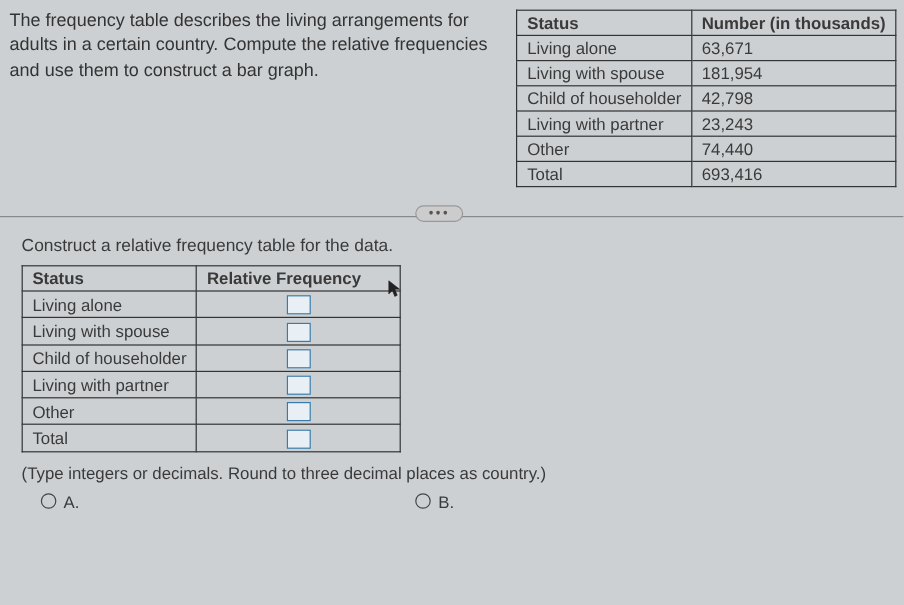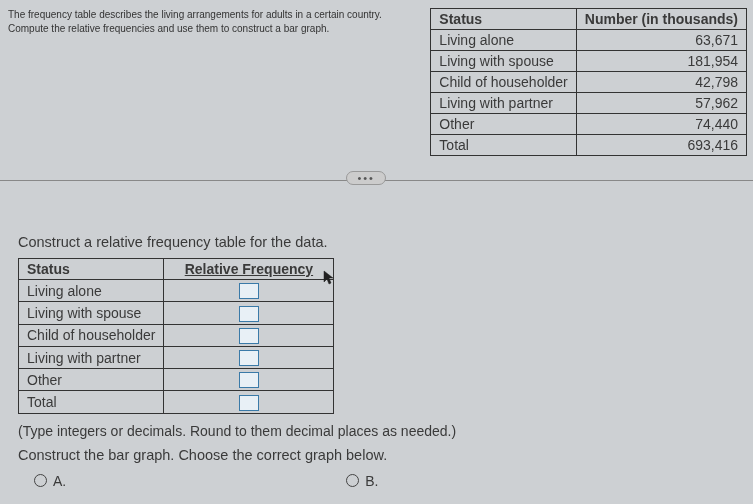--- a/index.html
+++ b/index.html
@@ -13,39 +13,39 @@
       font-size: 14px;
     }
     .top-section {
       display: flex;
       padding: 8px 6px 10px 8px;
       gap: 12px;
     }
     .prompt-text {
       flex: 1;
       line-height: 1.35;
-      font-size: 10px;
+      font-size: 15px;
       color: #333;
     }
     .data-table {
       border-collapse: collapse;
       background: #cdd0d3;
       font-size: 14px;
     }
     .data-table th, .data-table td {
       border: 1px solid #333;
       padding: 2px 8px;
       text-align: left;
       white-space: nowrap;
     }
     .data-table th {
       font-weight: bold;
     }
     .data-table td.num, .data-table th.num {
-      text-align: right;
+      text-align: left;
     }
     .divider-wrap {
       position: relative;
       margin: 14px 0 10px 0;
     }
     .divider {
       border: none;
       border-top: 1px solid #888;
     }
     .pill {
@@ -59,33 +59,32 @@
       font-size: 11px;
       letter-spacing: 2px;
       color: #555;
     }
     .bottom-section {
       padding: 6px 8px 0 18px;
     }
     .instruct {
       margin-bottom: 8px;
       font-size: 14.5px;
-      margin-top: 37px;
     }
     .rf-table {
       border-collapse: collapse;
       font-size: 14px;
       margin-bottom: 4px;
     }
     .rf-table th, .rf-table td {
       border: 1px solid #333;
       padding: 2px 8px;
       text-align: left;
     }
-    .rf-table th.center { text-align: center; text-decoration: underline; }
+    .rf-table th.center { text-align: left; }
     .rf-table td.inputcell {
       text-align: center;
       width: 170px;
     }
     .input-box {
       display: inline-block;
       width: 20px;
       height: 16px;
       border: 1px solid #3a7aa8;
       background: #e8f0f6;
@@ -141,21 +140,21 @@
     <tr>
           <td>Living with spouse</td>
           <td class="num">181,954</td>
         </tr>
     <tr>
           <td>Child of householder</td>
           <td class="num">42,798</td>
         </tr>
     <tr>
           <td>Living with partner</td>
-          <td class="num">57,962</td>
+          <td class="num">23,243</td>
         </tr>
     <tr>
           <td>Other</td>
           <td class="num">74,440</td>
         </tr>
     <tr>
           <td>Total</td>
           <td class="num">693,416</td>
         </tr>
   </tbody>
@@ -203,22 +202,21 @@
           </tr>
     </tbody>
       </table>
     <span class="cursor" style="left:305px; top:12px;">
       <svg width="12" height="16" viewBox="0 0 12 16">
           <path d="M1 1 L1 12 L4 9 L6 14 L8 13 L6 8 L10 8 Z" fill="#222" stroke="#222" stroke-width="0.5"></path>
         </svg>
     </span>
   </div>
 
-  <div class="note">(Type integers or decimals. Round to them decimal places as needed.)</div>
-  <div class="instruct2">Construct the bar graph. Choose the correct graph below.</div>
+  <div class="note">(Type integers or decimals. Round to three decimal places as country.)</div>
 
   <div class="choices">
     <label class="choice">
       <span class="radio"></span>
       <span>A.</span>
     </label>
     <label class="choice">
       <span class="radio"></span>
       <span>B.</span>
     </label>

